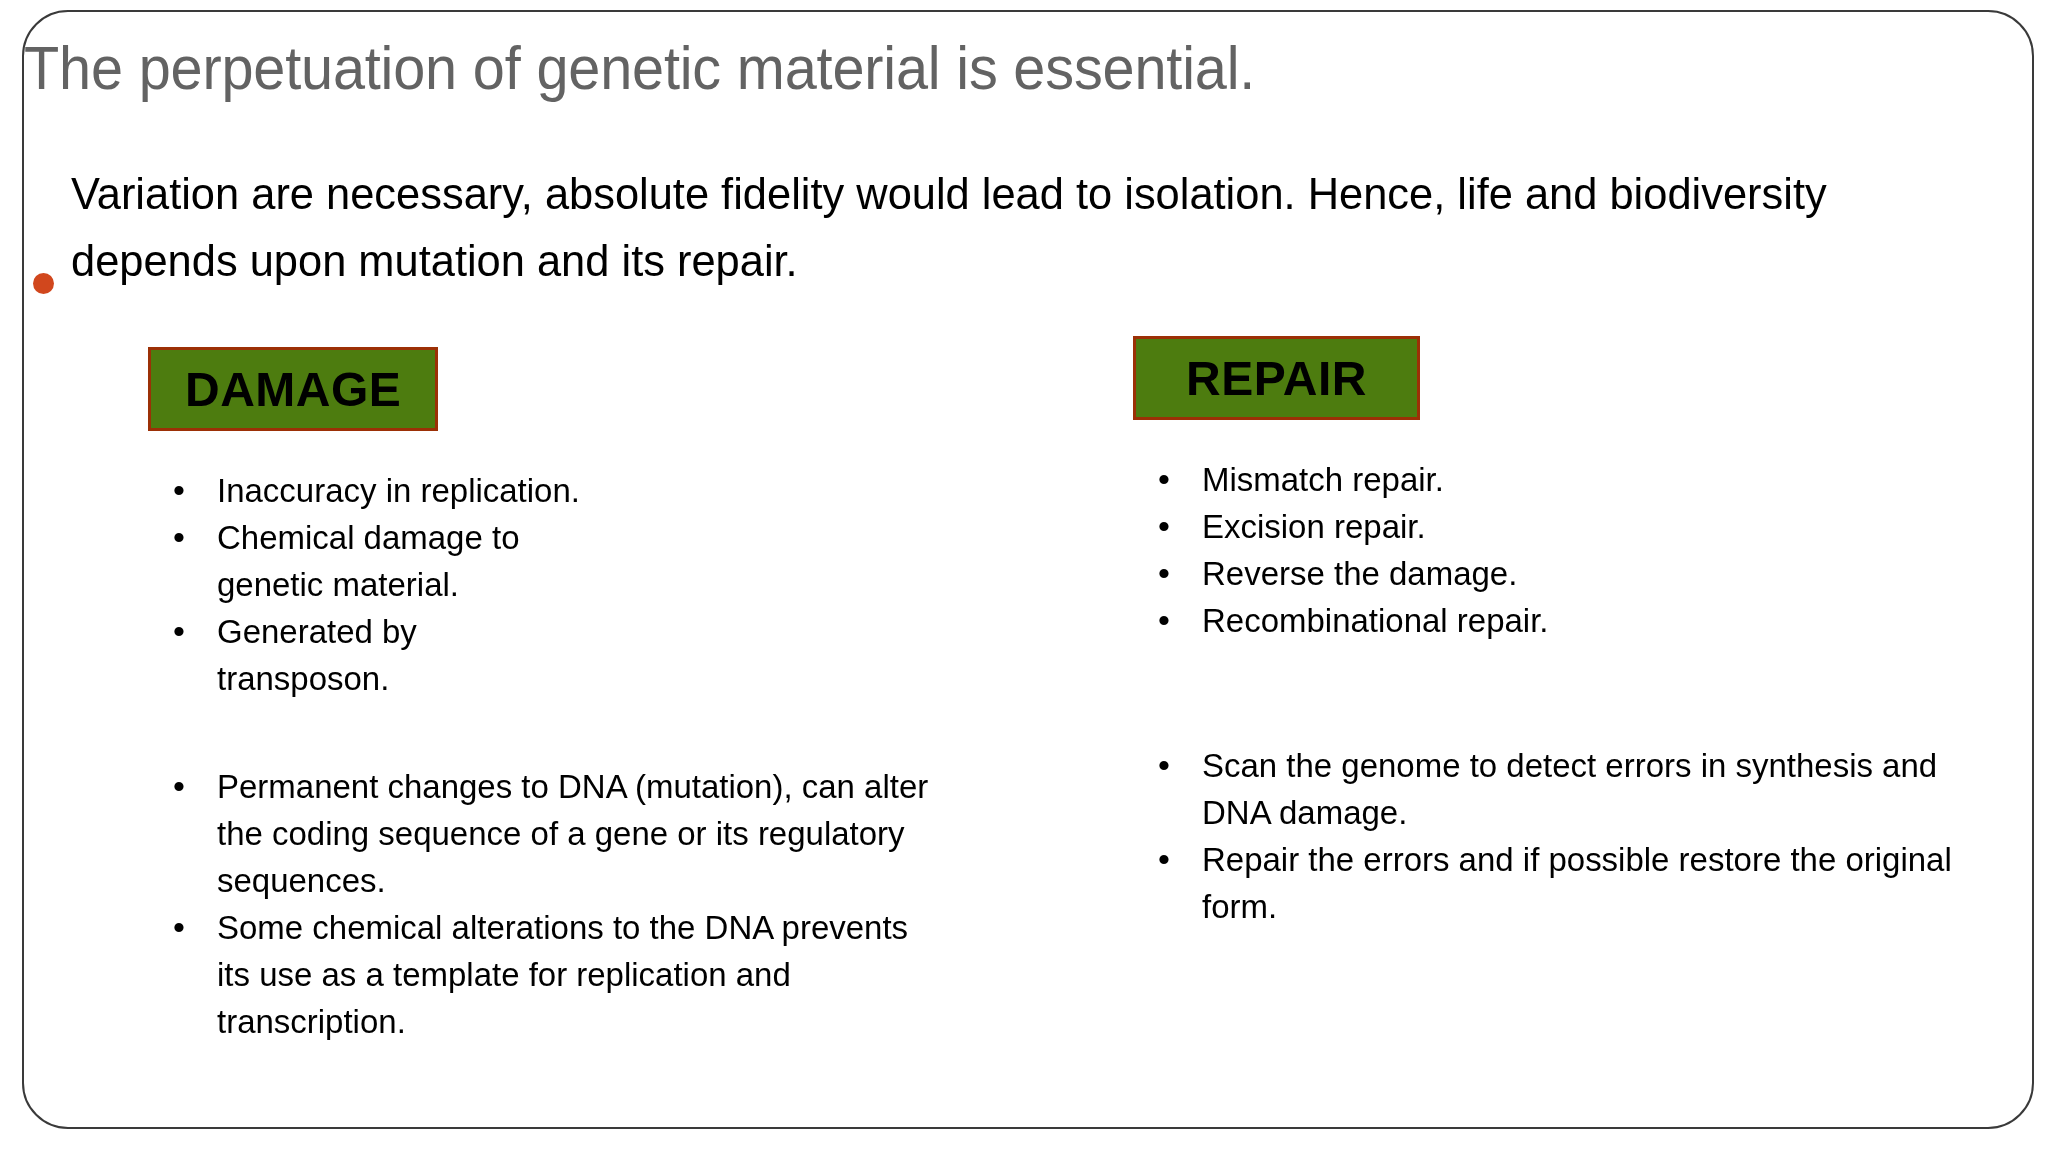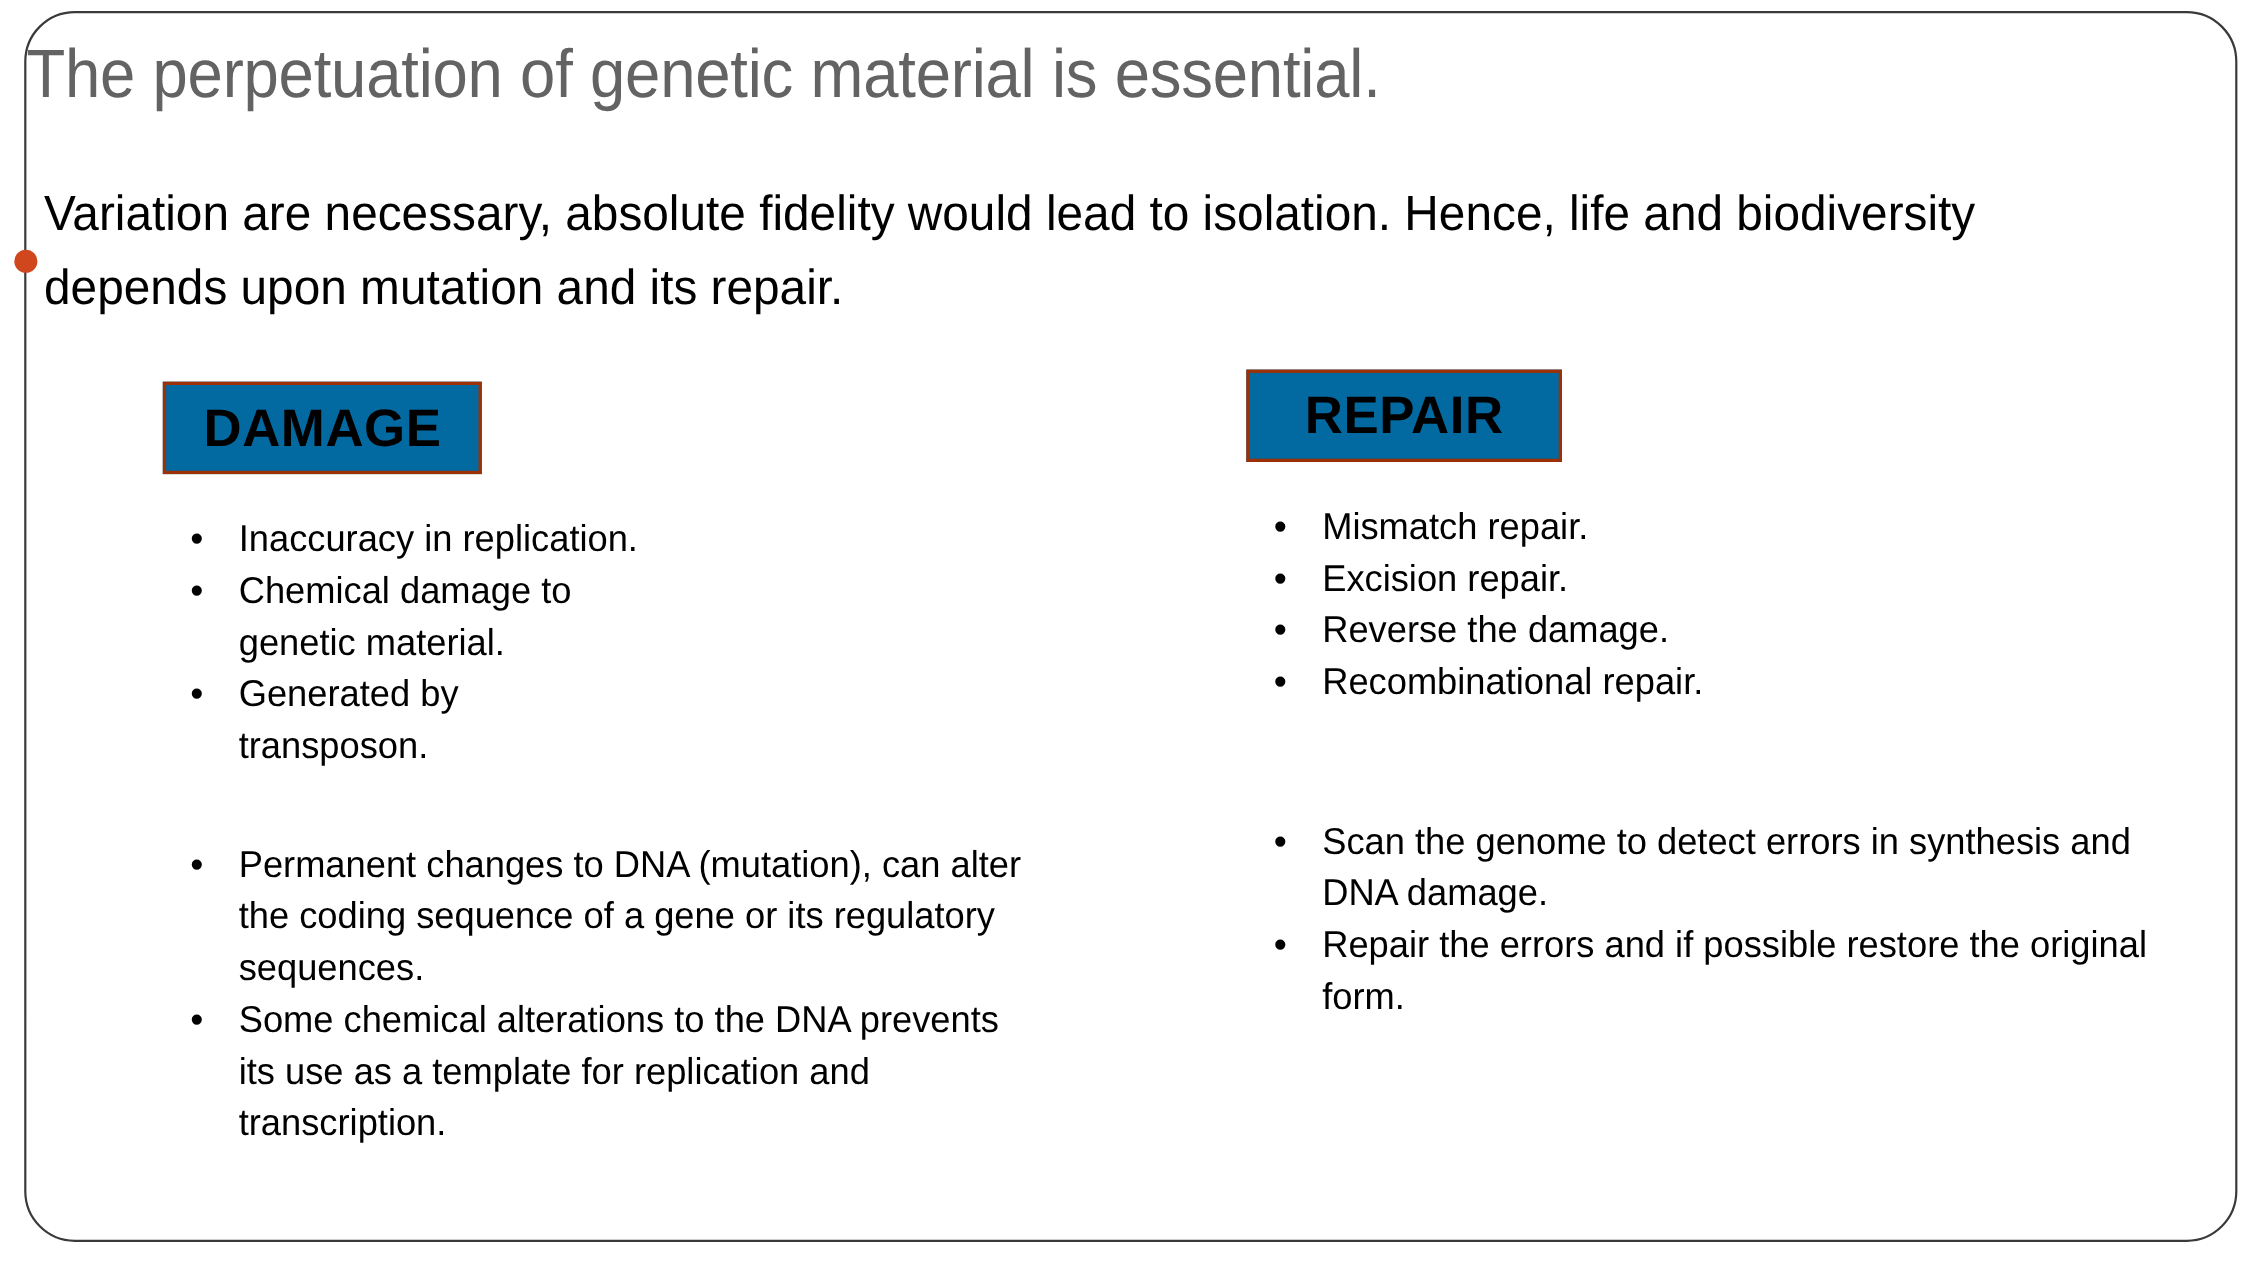--- a/index.html
+++ b/index.html
@@ -46,25 +46,26 @@
     font-weight: 400;
     letter-spacing: -0.2px;
     white-space: nowrap;
     transform: scaleX(0.93);
     transform-origin: left top;
   }
 
   
   #lead-bullet-row {
     position: absolute;
-    left: 6px;
+    left: 26px;
     top: 160px;
     width: 2000px;
     display: flex;
-    align-items: center;
+    align-items: flex-end;
+    gap: 11px;
   }
   #lead-bullet-marker {
     width: 34px;
     flex: 0 0 34px;
     padding-top: 20px;
     display: flex;
     justify-content: center;
   }
   #lead-bullet-dot {
     width: 21px;
@@ -85,21 +86,21 @@
 
   
   .col {
     position: absolute;
   }
   #col-damage { left: 0px;    top: 347px; width: 1040px; }
   #col-repair { left: 1000px; top: 336px; width: 1048px; }
 
   .head-box {
     display: inline-block;
-    background: #0369a1;
+    background: #4d7c0f;
     border: 3px solid #9c3006;
     color: #000000;
     font-size: 48px;
     font-weight: bold;
     line-height: 48px;
     padding: 16px 34px 18px 34px;
     box-sizing: border-box;
     height: 84px;
     text-align: center;
     letter-spacing: 0.5px;

